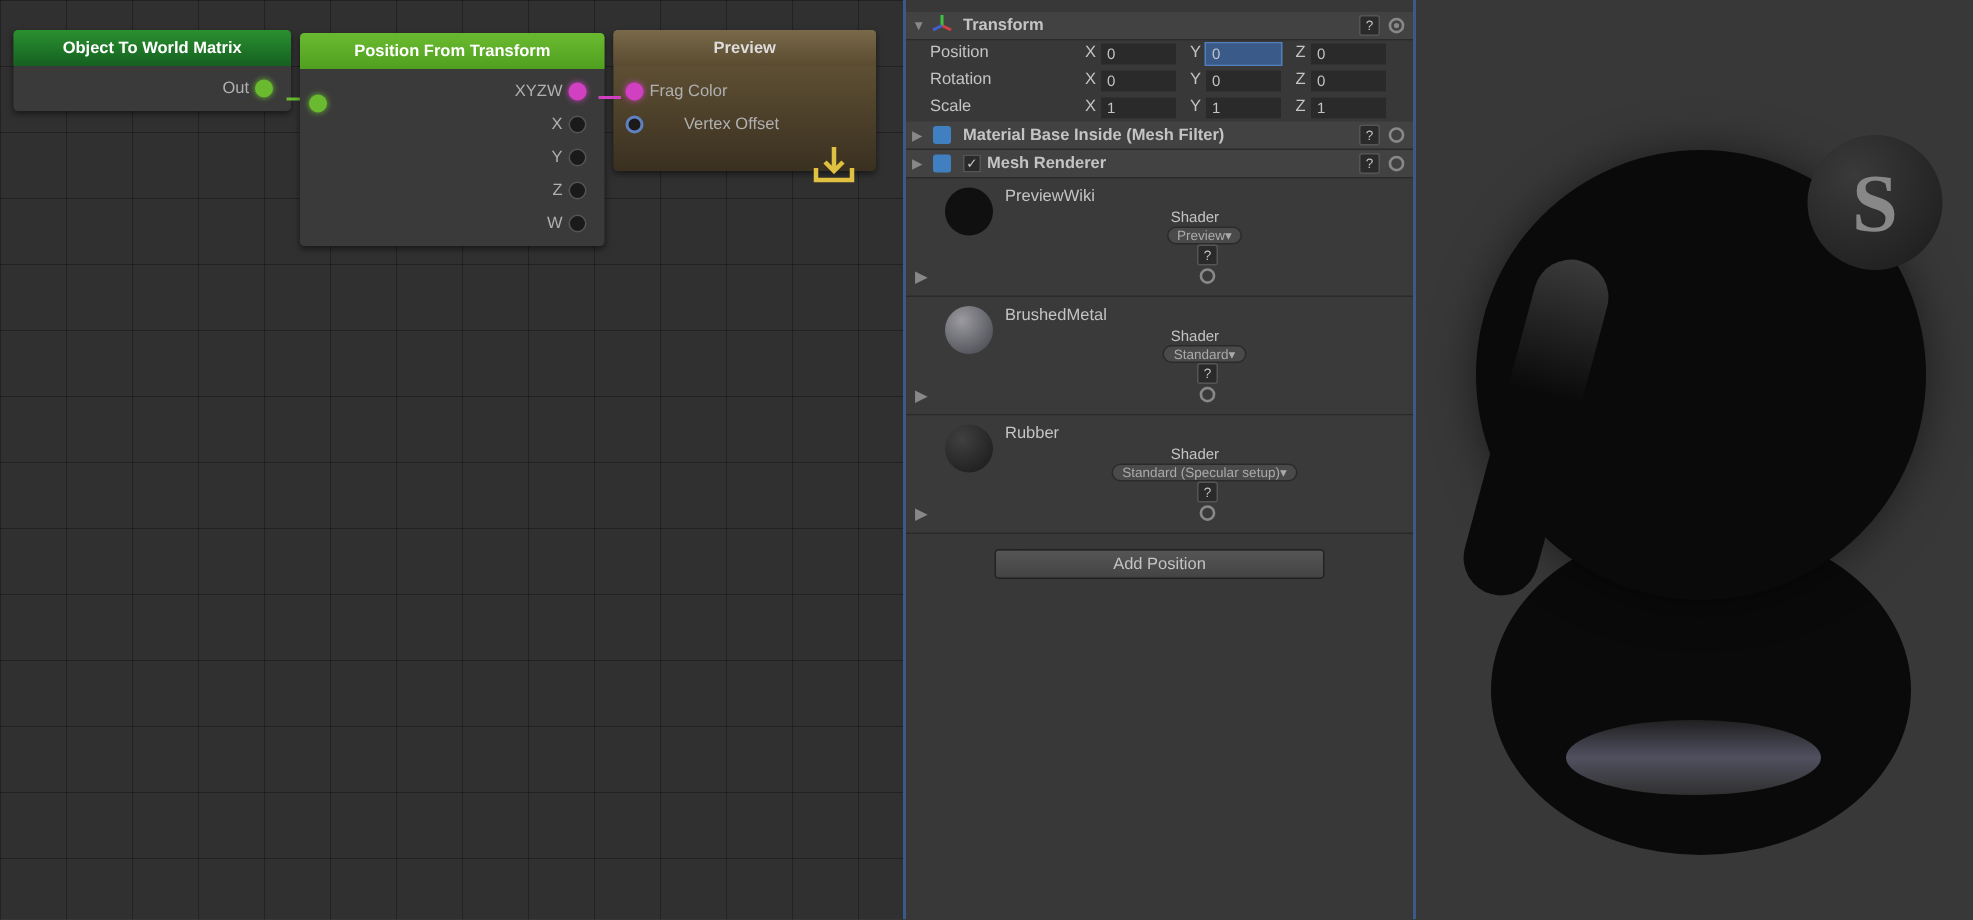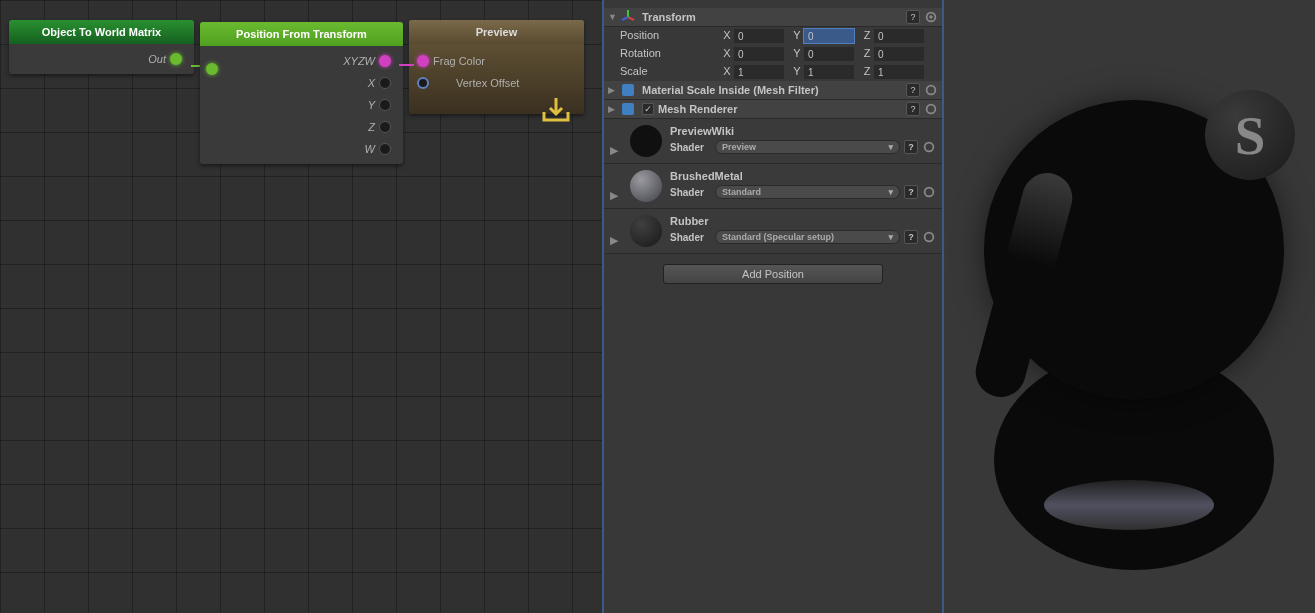--- a/index.html
+++ b/index.html
@@ -1,20 +1,20 @@
 <!DOCTYPE html>
 <html><head>
 <meta charset="utf-8">
 <style>
 *{margin:0;padding:0;box-sizing:border-box;font-family:Arial,sans-serif;}
 body{background:#383838;color:#c4c4c4;font-size:11px;width:1315px;height:613px;overflow:hidden;display:flex;}
 .graph-panel{width:604px;height:613px;position:relative;background-color:#303030;background-image:linear-gradient(rgba(0,0,0,0.3) 1px,transparent 1px),linear-gradient(90deg,rgba(0,0,0,0.3) 1px,transparent 1px);background-size:44px 44px;border-right:2px solid #3a5a8a;}
 .node{position:absolute;background:#3a3a3a;border-radius:3px;box-shadow:0 2px 4px rgba(0,0,0,0.5);}
 .node-header{padding:6px 10px;border-radius:3px 3px 0 0;font-weight:bold;font-size:11px;text-align:center;}
-.node-body{padding:4px 8px;font-style:italic;}
+.node-body{padding:4px 8px;}
 .node1{left:9px;top:20px;width:185px;background:#3a3a3a;}
 .node1 .node-header{background:linear-gradient(to bottom,#2a9030,#156020);color:#fff;}
 .node2{left:200px;top:22px;width:203px;background:#3a3a3a;}
 .node2 .node-header{background:linear-gradient(to bottom,#6aba30,#50a020);color:#fff;}
 .node3{left:409px;top:20px;width:175px;background:linear-gradient(to bottom,#6a5a3a,#3a3020);}
 .node3 .node-header{background:linear-gradient(to bottom,#7a6a4a,#5a4a30);color:#ddd;}
 .port-row{display:flex;align-items:center;height:22px;color:#b0b0b0;font-size:11px;}
 .port-row.right{justify-content:flex-end;}
 .port-row.left{justify-content:center;}
 .port-dot{width:12px;height:12px;border-radius:50%;margin:0 4px;}
@@ -40,23 +40,23 @@
 .vec-label{width:110px;font-size:11px;color:#c4c4c4;padding-left:10px;}
 .vec-axis{width:14px;font-size:11px;color:#c4c4c4;text-align:center;}
 .vec-input{width:50px;height:14px;background:#2a2a2a;border:none;color:#c4c4c4;font-size:10px;padding:0 4px;margin-right:6px;}
 .vec-input.active{background:#3a5a8a;outline:1px solid #5080c0;}
 
 .checkbox{width:12px;height:12px;background:#2a2a2a;border:1px solid #555;margin-right:4px;display:inline-flex;align-items:center;justify-content:center;font-size:9px;color:#c4c4c4;}
 
 .mat-block{padding:6px;display:flex;background:#3a3a3a;border-bottom:1px solid #2a2a2a;}
 .mat-fold{width:12px;align-self:flex-end;color:#888;}
 .mat-sphere{width:32px;height:32px;border-radius:50%;margin:0 8px;}
-.mat-info{flex:1;font-weight:bold;}
+.mat-info{flex:1;}
 .mat-name{font-size:11px;color:#c4c4c4;margin-bottom:3px;}
-.mat-shader-row{display:flex;align-items:center;}
+.mat-shader-row{display:flex;align-items:center;flex-direction:column;}
 .mat-shader-label{width:45px;font-size:10px;color:#c4c4c4;}
 .mat-shader-dd{flex:1;height:14px;background:#4a4a4a;border:1px solid #2a2a2a;border-radius:7px;font-size:9px;color:#aaa;padding:0 6px;display:flex;align-items:center;justify-content:space-between;cursor:pointer;}
 .add-comp-btn{display:block;width:220px;height:20px;margin:10px auto;background:linear-gradient(to bottom,#555,#444);border:1px solid #222;border-radius:3px;color:#c4c4c4;font-size:11px;text-align:center;line-height:18px;cursor:pointer;}
 
 .preview3d{width:371px;height:613px;background:#383838;position:relative;overflow:hidden;}
 .sphere-preview{position:absolute;left:40px;top:100px;width:300px;height:300px;border-radius:50%;background:#0a0a0a;box-shadow:0 0 30px rgba(0,0,0,0.5);}
 .sphere-letter{position:absolute;right:20px;top:90px;width:90px;height:90px;border-radius:50%;background:radial-gradient(circle at 35% 30%, #3a3a3a, #1a1a1a);display:flex;align-items:center;justify-content:center;color:#888;font-size:55px;font-weight:bold;font-family:Georgia,serif;}
 .sphere-base{position:absolute;left:50px;top:350px;width:280px;height:220px;border-radius:50%;background:#0a0a0a;}
 .sphere-rim{position:absolute;left:100px;top:480px;width:170px;height:50px;border-radius:50%;background:linear-gradient(to bottom,#202020,#505060 50%,#303030);z-index:2;}
 .sphere-ring{position:absolute;left:55px;top:170px;width:50px;height:230px;border-radius:25px;background:linear-gradient(to bottom,#3a3a3a,#0a0a0a 40%);transform:rotate(15deg);}
@@ -170,21 +170,21 @@
     <input class="vec-input" value="1" style="">
     <span class="vec-axis">Z</span>
     <input class="vec-input" value="1" style="">
   </div>
 
   <div class="insp-header-row comp">
     <span class="insp-foldout">▶</span>
     <svg class="axis-icon" viewBox="0 0 16 16">
         <rect x="2" y="2" width="12" height="12" fill="#4080c0" rx="2"></rect>
       </svg>
-    <span class="insp-title">Material Scale Inside (Mesh Filter)</span>
+    <span class="insp-title">Material Base Inside (Mesh Filter)</span>
     <span class="insp-help">?</span>
     <span class="insp-gear"><svg viewBox="0 0 16 16">
           <circle cx="8" cy="8" r="5" fill="none" stroke="#888" stroke-width="2"></circle>
         </svg></span>
   </div>
 
   <div class="insp-header-row comp">
     <span class="insp-foldout">▶</span>
     <svg class="axis-icon" viewBox="0 0 16 16">
         <rect x="2" y="2" width="12" height="12" fill="#4080c0" rx="2"></rect>

